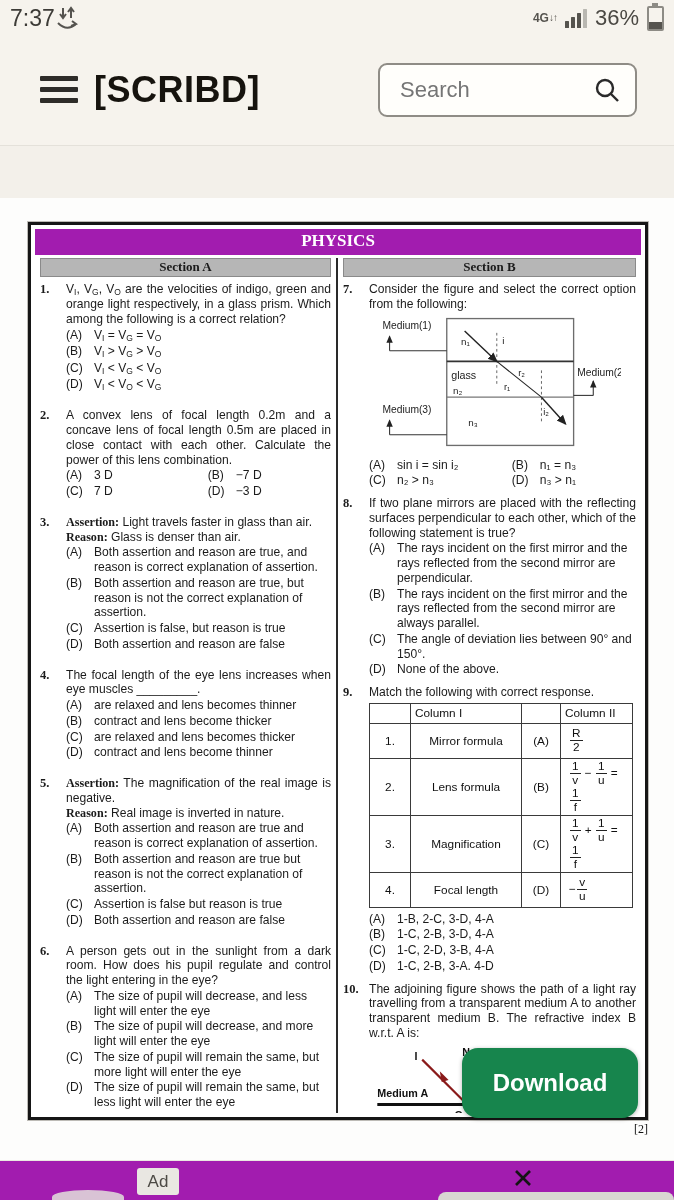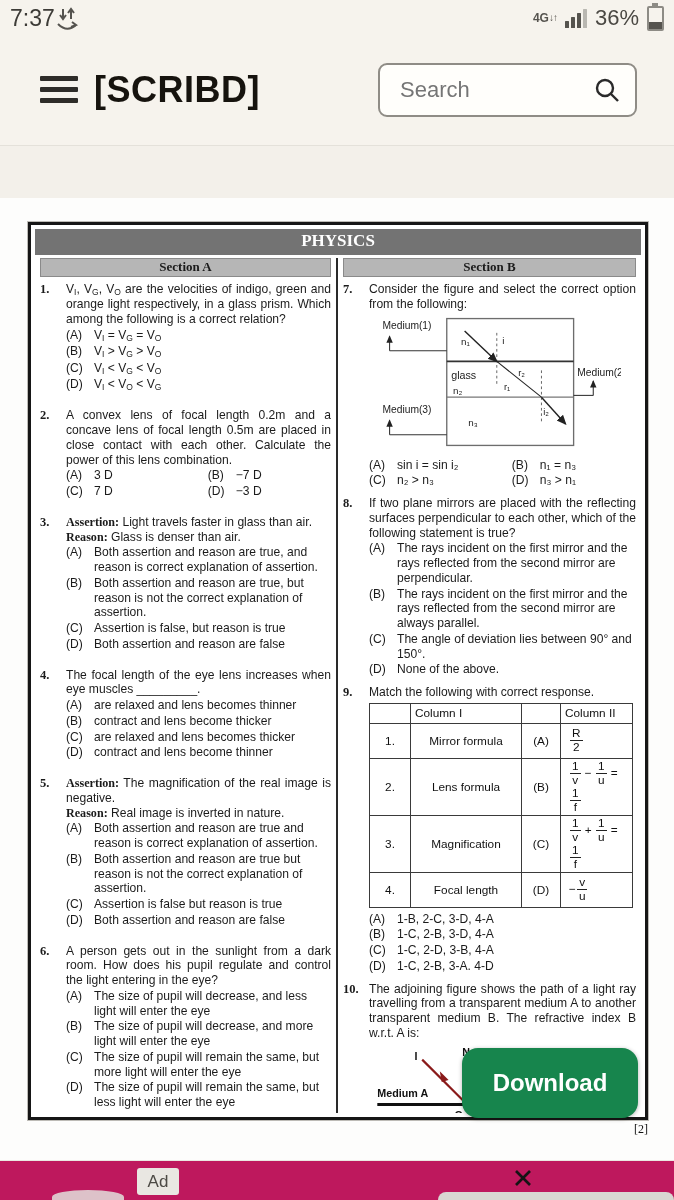--- a/index.html
+++ b/index.html
@@ -1,21 +1,21 @@
 <!DOCTYPE html>
 <html><head>
 <meta charset="utf-8">
 <style>
   html,body{margin:0;padding:0}
   body{width:674px;height:1200px;position:relative;overflow:hidden;background:#fdfdfc;
        font-family:"Liberation Sans",sans-serif;color:#1b1b1b}
   
   .statusbar{position:absolute;top:0;left:0;right:0;height:34px;background:#f6f3ed;
              display:flex;justify-content:space-between;align-items:center;padding:2px 10px 0;box-sizing:border-box}
-  .sb-left{display:flex;align-items:flex-end;}
+  .sb-left{display:flex;align-items:flex-start;}
   .time{font-size:23px;color:#3d3b37}
   .sb-right{display:flex;align-items:center;gap:8px}
   .net{display:flex;flex-direction:row;align-items:center;line-height:1}
   .net4g{font-size:12px;font-weight:700;color:#56544f}
   .netarrows{font-size:10px;color:#56544f;letter-spacing:-1px;margin-top:-1px}
   .sigbars{display:flex;align-items:flex-end;gap:2px;height:20px}
   .sigbars i{display:block;width:4px;background:#55534e;border-radius:0.5px}
   .sigbars i:nth-child(1){height:7px}.sigbars i:nth-child(2){height:11px}
   .sigbars i:nth-child(3){height:15px}.sigbars i:nth-child(4){height:19px;background:#b9b7b1}
   .battpct{font-size:22px;color:#4a4843}
@@ -29,21 +29,21 @@
   .burger i{display:block;width:38px;height:5px;background:#2e2c29;border-radius:1px}
   .logo{font-size:36px;font-weight:700;letter-spacing:0.5px;color:#16130e;margin-left:16px;white-space:nowrap}
   .search{margin-left:auto;width:259px;height:54px;border:2px solid #8f8c86;border-radius:9px;background:#fffefb;
           display:flex;align-items:center;padding:0 14px 0 18px;box-sizing:border-box}
   .search input{border:0;outline:0;background:transparent;font-size:22px;color:#3f3d39;flex:1;min-width:0;font-family:inherit}
   
   .band{position:absolute;top:146px;left:0;right:0;height:52px;background:#f3f0ea;border-bottom:1px solid #eceae3}
   .pagearea{position:absolute;top:198px;left:0;right:0;height:962px;background:#fdfdfc}
   .doc{position:absolute;left:28px;top:24px;width:620px;height:898px;border:3px solid #161616;outline:1px solid #bdbbb6;
        background:#fff;box-sizing:border-box;padding:4px;display:flex;flex-direction:column}
-  .doc-title{background:#737373;color:#fff;text-align:center;font-family:"Liberation Serif",serif;
+  .doc-title{background:#a21caf;color:#fff;text-align:center;font-family:"Liberation Serif",serif;
              font-weight:700;font-size:17px;padding:2px 0 4px}
   .columns{display:flex;flex:1;margin-top:3px;overflow:hidden}
   .col{width:50%;box-sizing:border-box;padding:0 5px;overflow:hidden}
   .col-a{border-right:2px solid #2a2a2a}
   .sec-head{background:#b6b6b6;border:1px solid #8a8a8a;text-align:center;font-family:"Liberation Serif",serif;
             font-weight:700;font-size:13px;padding:0 8px 1px;margin-bottom:5px}
   
   .q{display:flex;margin-bottom:16px}
   .col-b .q{margin-bottom:8px}
   .qn{width:26px;flex-shrink:0;font-family:"Liberation Serif",serif;font-weight:700;font-size:12.5px}
@@ -70,21 +70,21 @@
   .mtab td:nth-child(4){text-align:left;padding-left:8px}
   
   .fig{margin:3px 0 4px 0}
   .fig text{font-family:"Liberation Sans",sans-serif}
   
   .download{position:absolute;left:462px;top:850px;width:176px;height:70px;border:0;border-radius:16px;
             background:#17854d;color:#fff;font-family:"Liberation Sans",sans-serif;font-weight:700;font-size:24px;
             box-shadow:0 1px 4px rgba(0,0,0,.3);cursor:pointer}
   .pagenum{position:absolute;right:26px;top:924px;font-size:12px;color:#111;font-family:"Liberation Serif",serif}
   
-  .adbar{position:absolute;top:1160px;left:0;right:0;height:40px;background:#be185d;border-top:1px solid #eae8e2}
+  .adbar{position:absolute;top:1160px;left:0;right:0;height:40px;background:#a21caf;border-top:1px solid #eae8e2}
   .ad-chip{position:absolute;left:137px;top:7px;width:42px;height:27px;background:#e9e7e2;color:#4c4a45;
            font-size:17px;text-align:center;line-height:27px;border-radius:3px}
   .ad-close{position:absolute;left:505px;top:6px;width:36px;height:30px;cursor:pointer;text-align:center}
   .peek-r{position:absolute;left:438px;top:1192px;width:236px;height:12px;background:#d9d7d2;border-radius:8px 8px 0 0}
   .peek-l{position:absolute;left:52px;top:1190px;width:72px;height:14px;background:#e3e1dc;border-radius:50% 50% 0 0;opacity:.85}
 </style>
 </head>
 <body>
 
 <div class="statusbar">

